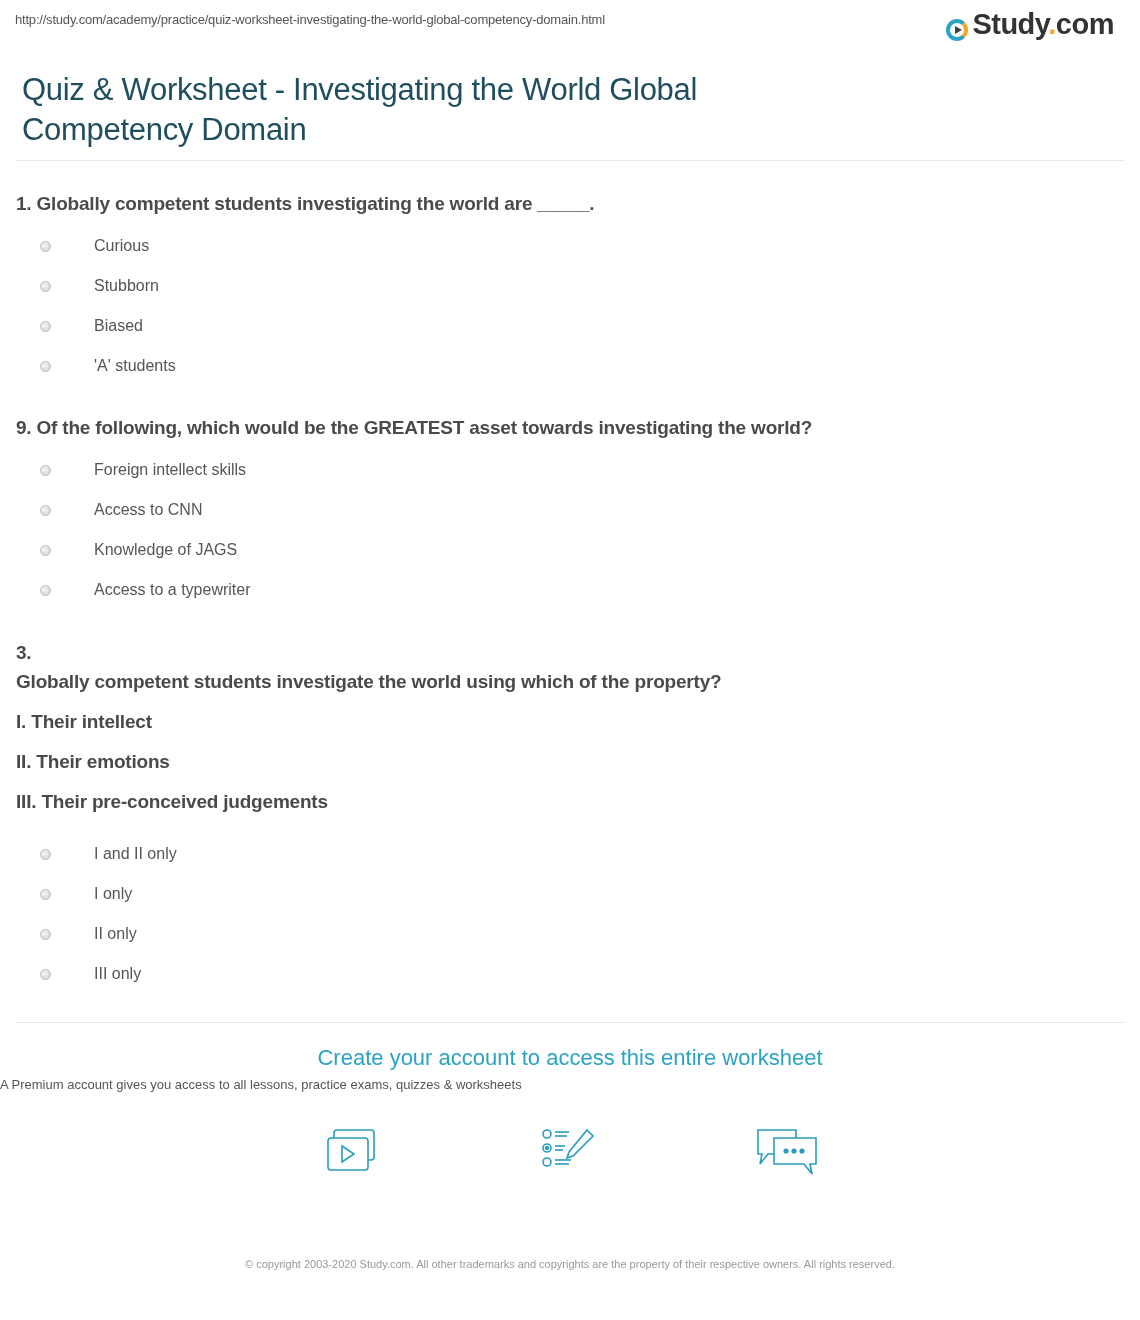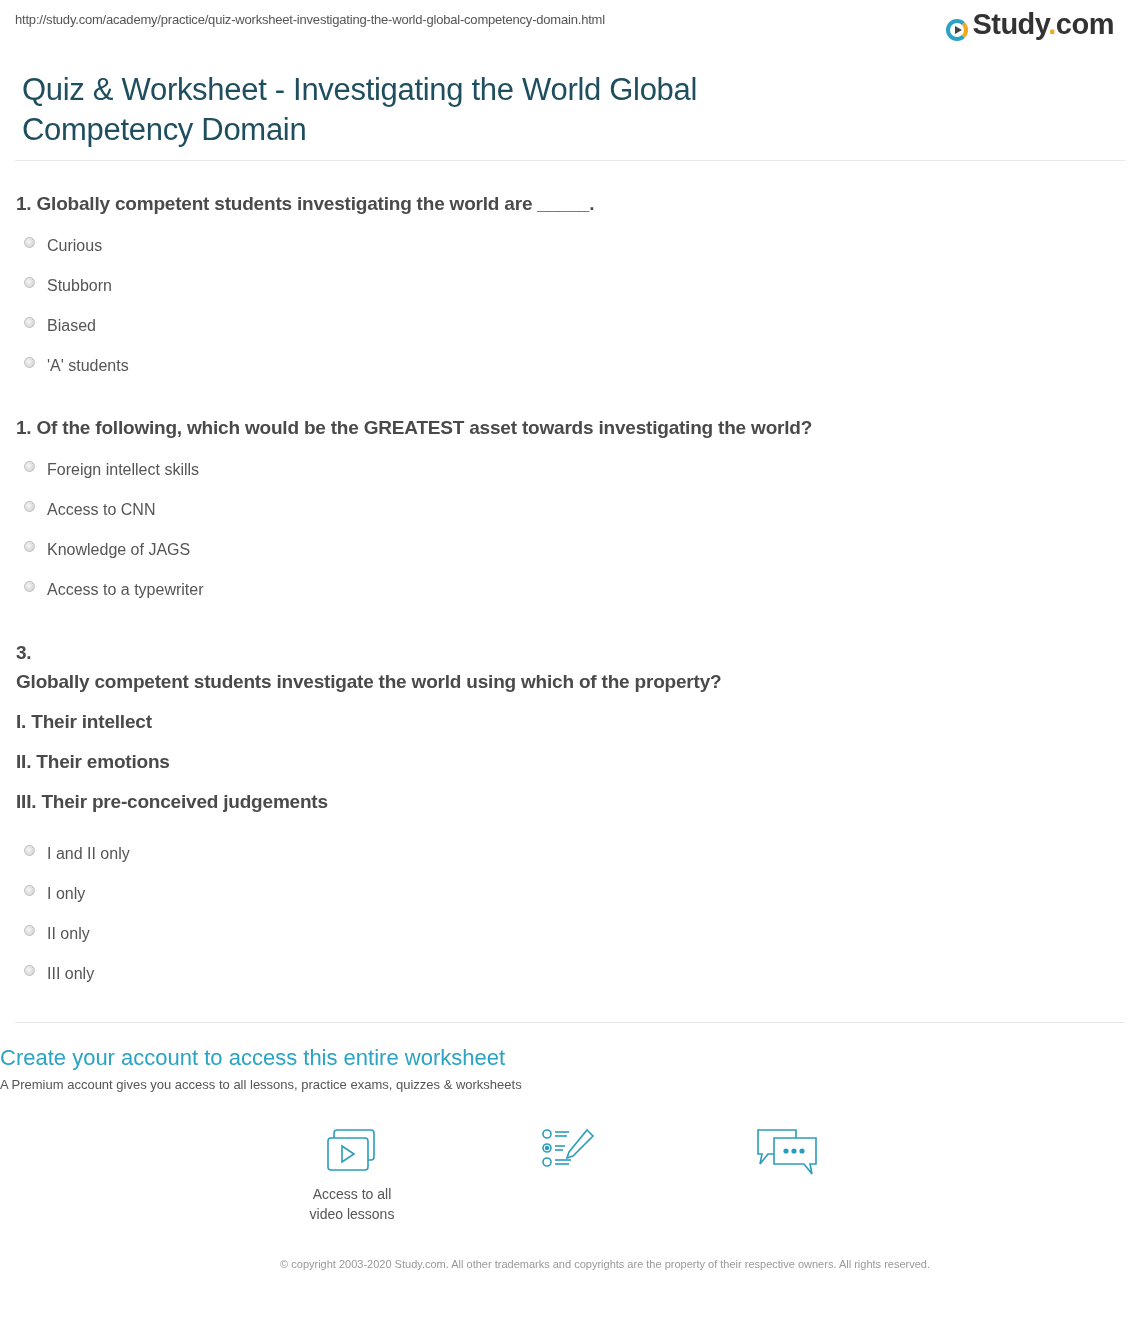--- a/index.html
+++ b/index.html
@@ -7,31 +7,31 @@
     body { font-family: "Liberation Sans", "DejaVu Sans", sans-serif; color: #555; position: relative; overflow: hidden; }
     .url { position: absolute; left: 15px; top: 12px; font-size: 13px; color: #555; letter-spacing: -0.2px; }
     .logo { position: absolute; right: 26px; top: 8px; display: flex; align-items: flex-end; }
     .logo-mark { width: 22px; height: 22px; border-radius: 50%; border: 4px solid #2aa3c4; border-right-color: #f5a623; position: relative; margin-right: 4px; }
     .logo-mark::after { content: ""; position: absolute; left: 5px; top: 3px; border-left: 7px solid #444; border-top: 4px solid transparent; border-bottom: 4px solid transparent; }
     .logo-text { font-size: 29px; font-weight: bold; color: #333; letter-spacing: -0.5px; }
     .logo-dot { color: #f5a623; }
     .title { position: absolute; left: 22px; top: 70px; width: 820px; font-size: 31px; line-height: 40px; color: #1f4e5f; font-weight: normal; letter-spacing: -0.3px; }
     .hr1 { position: absolute; left: 15px; right: 15px; top: 160px; height: 1px; background: #e8e8e8; }
     .q { position: absolute; left: 16px; font-size: 19px; font-weight: bold; color: #4a4a4a; letter-spacing: -0.2px; }
-    .opt { position: absolute; left: 24px; display: flex; align-items: flex-start; }
+    .opt { position: absolute; left: 40px; display: flex; align-items: center; gap: 31px; }
     .radio { width: 11px; height: 11px; border-radius: 50%; background: radial-gradient(circle at 40% 40%, #f4f4f4, #cfcfcf); border: 1px solid #bdbdbd; margin-right: 12px; }
     .opt-label { font-size: 16px; color: #555; }
     .q3-line { position: absolute; left: 16px; font-size: 19px; color: #4a4a4a; font-weight: bold; letter-spacing: -0.2px; }
     .hr2 { position: absolute; left: 15px; right: 15px; top: 1022px; height: 1px; background: #e8e8e8; }
-    .cta { position: absolute; left: 0; right: 0; top: 1045px; font-size: 22px; color: #2aa3c4; font-weight: normal; }
+    .cta { position: absolute; left: 0; right: 0; top: 1045px; text-align: center; font-size: 22px; color: #2aa3c4; font-weight: normal; }
     .cta-sub { position: absolute; left: 0; right: 0; top: 1077px; font-size: 13px; color: #555; }
     .feature { position: absolute; top: 1128px; width: 200px; text-align: center; }
     .feature svg { display: block; margin: 0 auto; }
     .feature-label { margin-top: 12px; font-size: 14px; line-height: 20px; color: #555; }
-    .footer { position: absolute; left: 210px; width: 720px; top: 1256px; text-align: right; font-size: 11px; line-height: 17px; color: #999; }
+    .footer { position: absolute; left: 210px; width: 720px; top: 1256px; text-align: center; font-size: 11px; line-height: 17px; color: #999; }
   </style>
 </head>
 <body>
 
 <div class="url">http://study.com/academy/practice/quiz-worksheet-investigating-the-world-global-competency-domain.html</div>
 
 <div class="logo">
   <span class="logo-mark"></span>
   <span class="logo-text"><span>Study</span><span class="logo-dot">.</span><span>com</span></span>
 </div>
@@ -50,21 +50,21 @@
   </div>
 <div class="opt" style="top:317px">
     <span class="radio"></span>
     <span class="opt-label">Biased</span>
   </div>
 <div class="opt" style="top:357px">
     <span class="radio"></span>
     <span class="opt-label">'A' students</span>
   </div>
 
-<div class="q" style="top:417px">1. Of the following, which would be the GREATEST asset towards investigating the world?</div>
+<div class="q" style="top:417px">9. Of the following, which would be the GREATEST asset towards investigating the world?</div>
 <div class="opt" style="top:461px">
     <span class="radio"></span>
     <span class="opt-label">Foreign intellect skills</span>
   </div>
 <div class="opt" style="top:501px">
     <span class="radio"></span>
     <span class="opt-label">Access to CNN</span>
   </div>
 <div class="opt" style="top:541px">
     <span class="radio"></span>
@@ -101,21 +101,20 @@
 
 <div class="cta">Create your account to access this entire worksheet</div>
 <div class="cta-sub">A Premium account gives you access to all lessons, practice exams, quizzes &amp; worksheets</div>
 
 <div class="feature" style="left:252px">
   <svg width="52" height="44" viewBox="0 0 52 44" fill="none" stroke="#2a9dbc" stroke-width="1.6">
     <rect x="8" y="2" width="40" height="30" rx="3"></rect>
     <rect x="2" y="10" width="40" height="32" rx="3" fill="#fff"></rect>
     <path d="M16 18 L28 26 L16 34 Z"></path>
   </svg>
-  <div class="feature-label"><span>Access to all</span><br><span>video lessons</span></div>
 </div>
 
 <div class="feature" style="left:469px">
   <svg width="56" height="44" viewBox="0 0 56 44" fill="none" stroke="#2a9dbc" stroke-width="1.6">
     <circle cx="6" cy="6" r="4"></circle>
       <line x1="14" y1="4" x2="28" y2="4"></line>
       <line x1="14" y1="8" x2="26" y2="8"></line>
     <circle cx="6" cy="20" r="4"></circle>
       <circle cx="6" cy="20" r="1.5" fill="#2a9dbc"></circle>
       <line x1="14" y1="18" x2="24" y2="18"></line>

